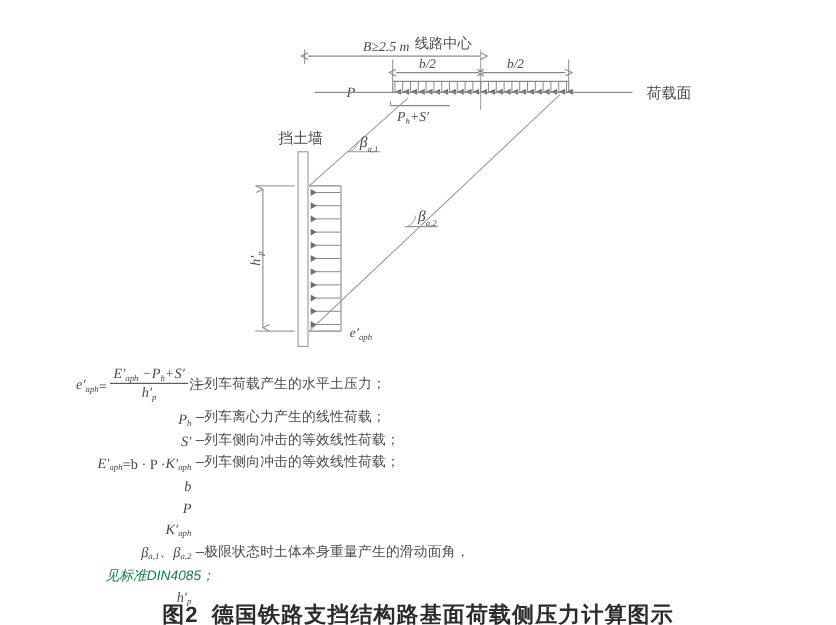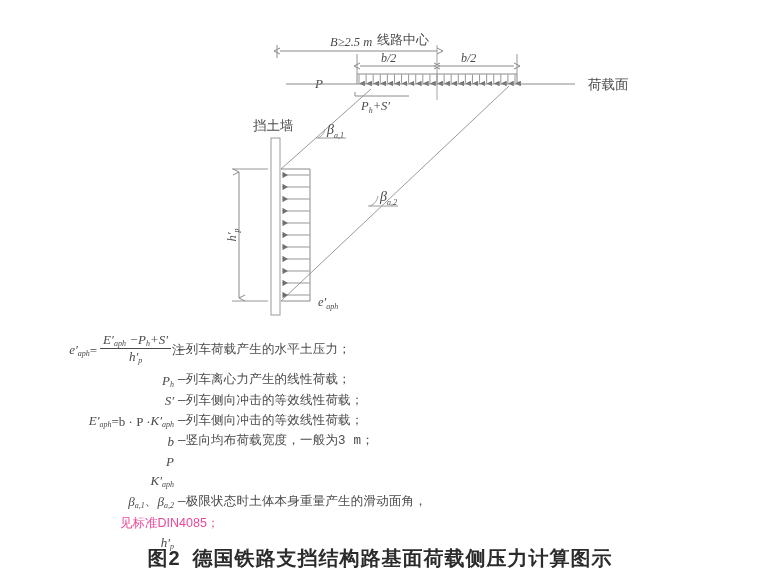--- a/index.html
+++ b/index.html
@@ -111,24 +111,25 @@
     background: #4a4a4a;
   }
   .frac .den {
     padding: 0px 3px 0 3px;
     font-size: 11.5px;
     line-height: 1.25;
   }
 
   .note-row.tall { margin-bottom: 2px; }
   .note-cont {
-    padding-left: 120px;
+    padding-left: 96px;
     font-family: "Liberation Sans", sans-serif;
     font-size: 12.5px;
-    color: #ec4899;
+    color: #15803d;
+    font-style: italic;
   }
 
   
   .caption {
     position: absolute;
     left: 0;
     top: 533px;
     width: 760px;
     text-align: center;
     font-family: "Liberation Sans", sans-serif;
@@ -341,21 +342,20 @@
         <span class="mv-up">=b · P · </span>
         <span class="mv"><span>K′</span><sub>aph</sub></span>
       </span>
       <span class="note-desc">—列车侧向冲击的等效线性荷载；</span>
     </div>
 
     <div class="note-row">
       <span class="note-lhs">
         <span class="mv"><span>b</span></span>
       </span>
-      <span class="note-desc">—竖向均布荷载宽度，一般为3 m；</span>
     </div>
 
     <div class="note-row">
       <span class="note-lhs">
         <span class="mv"><span>P</span></span>
       </span>
     </div>
 
     <div class="note-row">
       <span class="note-lhs">

